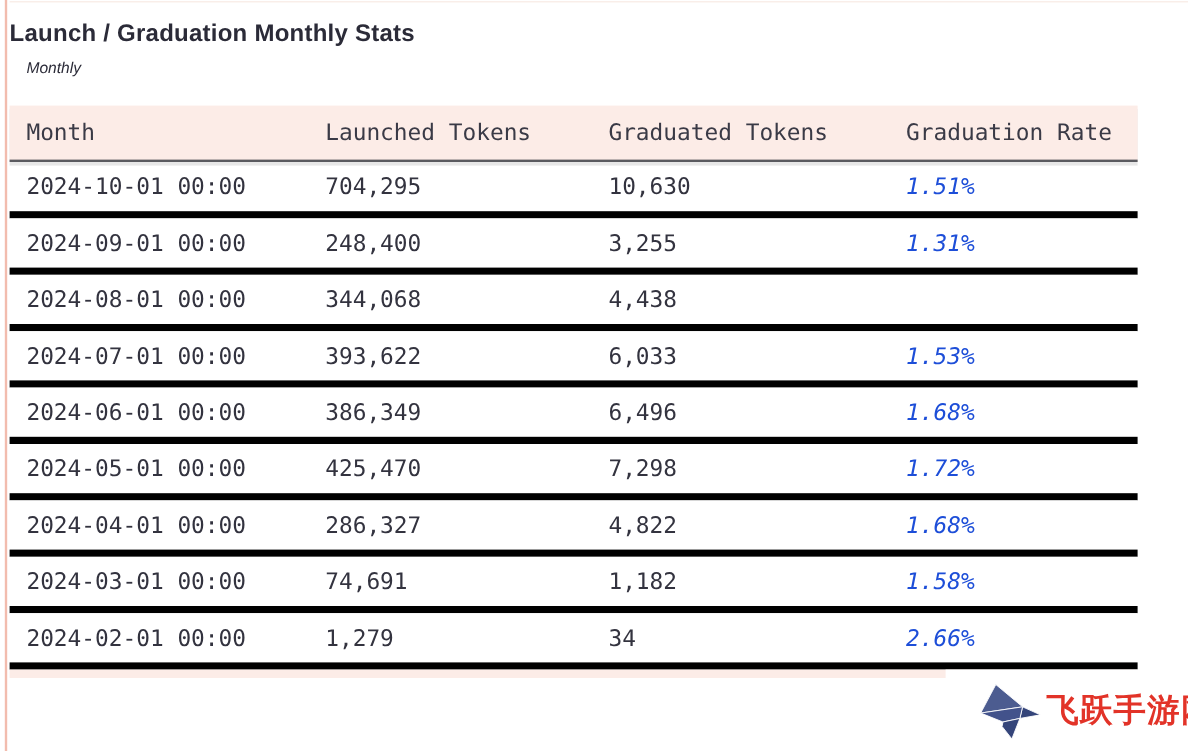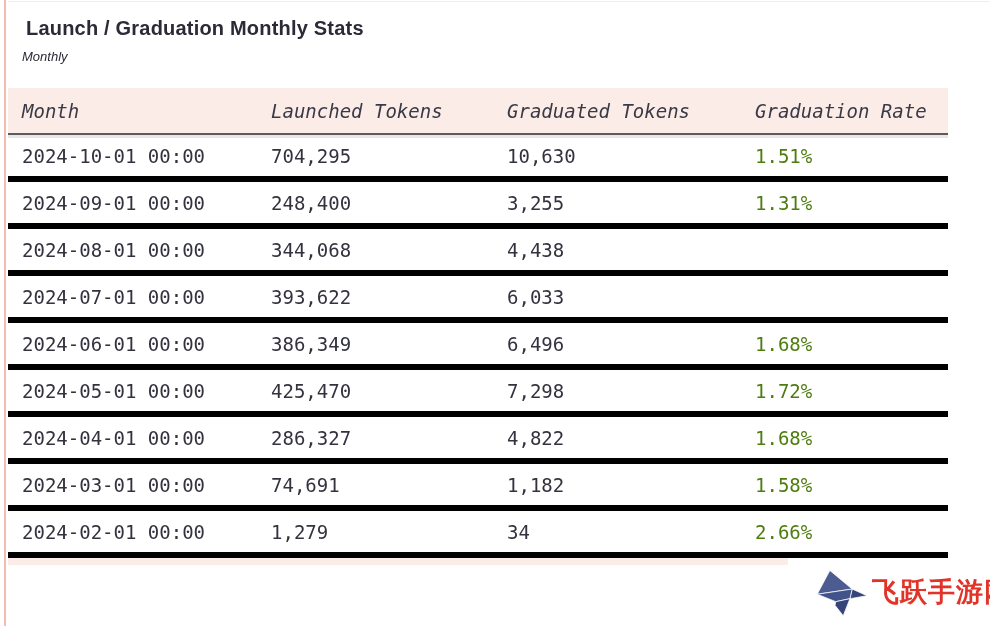--- a/index.html
+++ b/index.html
@@ -34,21 +34,21 @@
     position: absolute;
     left: 8px;
     top: 0;
     width: 940px;
   }
   .title {
     font-family: "Liberation Sans", sans-serif;
     font-weight: 700;
     font-size: 20px;
     color: #2b2b38;
-    margin: 17px 0 0 18px;
+    margin: 17px 0 0 0;
     letter-spacing: 0.2px;
   }
   .subtitle {
     font-family: "Liberation Sans", sans-serif;
     font-style: italic;
     font-size: 13px;
     color: #2b2b38;
     margin: 9px 0 0 14px;
   }
   .table {
@@ -63,29 +63,28 @@
     box-sizing: border-box;
     font-size: 19px;
   }
   .thead {
     height: 47px;
     background: #fcece7;
     color: #3a3a46;
     border-bottom: 2px solid #5a5a5f;
     box-shadow: 0 3px 0 rgba(120,120,120,0.18);
     position: relative;
-    font-style: italic;
   }
   .tr {
     height: 47px;
     color: #33333f;
     border-bottom: 6px solid #000000;
     background: #ffffff;
   }
-  .td-rate { color: #4d7c0f; }
+  .td-rate { color: #1d4ed8; font-style: italic; }
   .bottom-bar {
     height: 7px;
     width: 940px;
     background: #fcece7;
     margin-top: 0;
   }
   .watermark {
     position: absolute;
     left: 788px;
     top: 558px;
@@ -144,20 +143,21 @@
         </div>
         <div class="tr">
           <div class="td td-month">2024-08-01 00:00</div>
           <div class="td td-launched">344,068</div>
           <div class="td td-graduated">4,438</div>
         </div>
         <div class="tr">
           <div class="td td-month">2024-07-01 00:00</div>
           <div class="td td-launched">393,622</div>
           <div class="td td-graduated">6,033</div>
+          <div class="td td-rate">1.53%</div>
         </div>
         <div class="tr">
           <div class="td td-month">2024-06-01 00:00</div>
           <div class="td td-launched">386,349</div>
           <div class="td td-graduated">6,496</div>
           <div class="td td-rate">1.68%</div>
         </div>
         <div class="tr">
           <div class="td td-month">2024-05-01 00:00</div>
           <div class="td td-launched">425,470</div>

